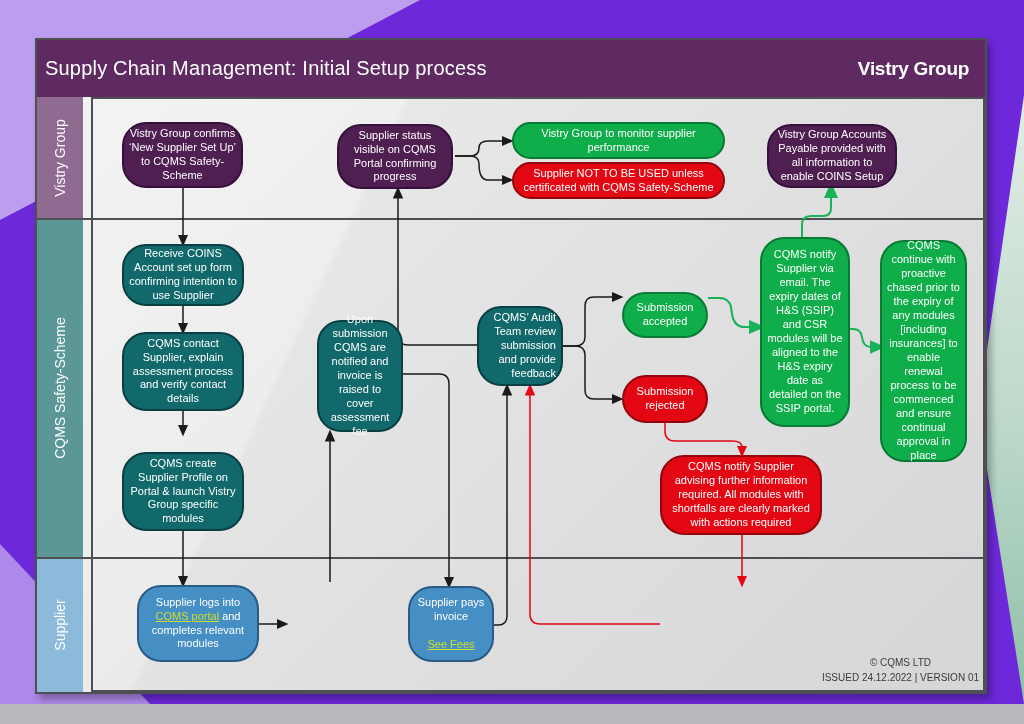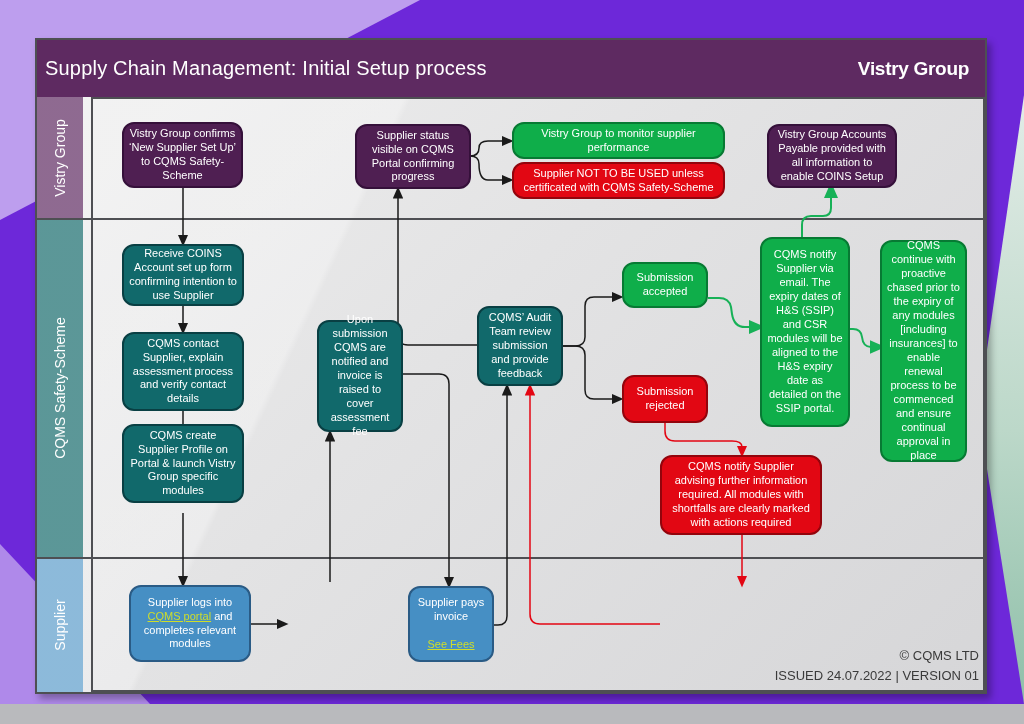--- a/index.html
+++ b/index.html
@@ -34,33 +34,33 @@
   .strip-cqms{top:178px;height:339px;background:#156a6b;}
   .strip-supplier{top:517px;height:135px;background:#5b9cca;}
 
   .divider{position:absolute;left:0;width:946px;height:2px;background:#4e4f53;}
   .div1{top:178px;} .div2{top:517px;}
   .content-border{position:absolute;left:54px;top:57px;width:890px;height:591px;
     border:2px solid #4e4f53;pointer-events:none;}
 
   #wires{position:absolute;left:0;top:0;width:948px;height:652px;pointer-events:none;}
 
-  .node{position:absolute;border-radius:12px;color:#fff;display:flex;flex-direction:column;
+  .node{position:absolute;border-radius:24px;color:#fff;display:flex;flex-direction:column;
     align-items:center;justify-content:center;text-align:center;font-size:11px;line-height:1.27;
     padding:3px 5px;box-sizing:border-box;}
   .purple{background:#4f1f52;border:2px solid #35103a;}
   .teal{background:#11696b;border:2px solid #093f43;}
   .green{background:#0fae4a;border:2px solid #077a33;}
   .red{background:#e20713;border:2px solid #93040c;}
   .blue{background:#468fc4;border:2px solid #2a5b85;}
   .node a{color:#cfdd2b;text-decoration:underline;cursor:pointer;}
   .gap-link{margin-top:15px;display:inline-block;}
 
-  #footer{position:absolute;right:6px;bottom:7px;text-align:right;color:#3a3a3a;
-    font-size:13px;line-height:1.5;}
+  #footer{position:absolute;right:6px;bottom:7px;text-align:center;color:#3a3a3a;
+    font-size:10px;line-height:1.5;}
 </style>
 </head>
 <body>
 
 <div id="page">
   <div class="bg-band-tl"></div>
   <div class="bg-tri-bl"></div>
   <div class="bg-tri-right"></div>
 
   <div id="frame">
@@ -120,70 +120,70 @@
       <g fill="none" stroke="#17b157" stroke-width="2">
         <path d="M671,258 H682 Q692,258 694,267 L695,274 Q697,287 708,287 H714" marker-end="url(#aG)"></path>
         <path d="M765,197 V185 Q765,176 774,176 H786 Q794,176 794,168 V156" marker-end="url(#aG)"></path>
         <path d="M813,289 H816 Q824,289 825,297 Q826,307 834,307 H834.5" marker-end="url(#aG)"></path>
       </g>
     </svg>
 
     <div class="node purple" style="left:85px;top:82px;width:121px;height:66px;">
       <span>Vistry Group confirms ‘New Supplier Set Up’ to CQMS Safety-Scheme</span>
     </div>
-    <div class="node purple" style="left:318px;top:84px;width:116px;height:65px;">
+    <div class="node purple" style="left:300px;top:84px;width:116px;height:65px;">
       <span>Supplier status visible on CQMS Portal confirming progress</span>
     </div>
     <div class="node red" style="left:475px;top:122px;width:213px;height:37px;">
       <span>Supplier NOT TO BE USED unless certificated with CQMS Safety-Scheme</span>
     </div>
     <div class="node green" style="left:475px;top:82px;width:213px;height:37px;">
       <span>Vistry Group to monitor supplier performance</span>
     </div>
     <div class="node purple" style="left:730px;top:84px;width:130px;height:64px;">
       <span>Vistry Group Accounts Payable provided with all information to enable COINS Setup</span>
     </div>
 
     <div class="node teal" style="left:85px;top:204px;width:122px;height:62px;">
       <span>Receive COINS Account set up form confirming intention to use Supplier</span>
     </div>
     <div class="node teal" style="left:85px;top:292px;width:122px;height:79px;">
       <span>CQMS contact Supplier, explain assessment process and verify contact details</span>
     </div>
-    <div class="node teal" style="left:85px;top:384px;width:122px;height:79px;">
+    <div class="node teal" style="left:85px;top:412px;width:122px;height:79px;">
       <span>CQMS create Supplier Profile on Portal &amp; launch Vistry Group specific modules</span>
     </div>
     <div class="node teal" style="left:252px;top:280px;width:86px;height:112px;margin-left:28px;">
       <span>Upon submission CQMS are notified and invoice is raised to cover assessment fee</span>
     </div>
-    <div class="node teal" style="left:440px;top:266px;width:86px;height:80px;">
+    <div class="node teal" style="left:440px;top:266px;width:86px;height:80px;text-align:right;">
       <span>CQMS’ Audit Team review submission and provide feedback</span>
     </div>
-    <div class="node green" style="left:585px;top:222px;width:86px;height:46px;">
+    <div class="node green" style="left:585px;top:252px;width:86px;height:46px;">
       <span>Submission accepted</span>
     </div>
     <div class="node red" style="left:585px;top:335px;width:86px;height:48px;">
       <span>Submission rejected</span>
     </div>
     <div class="node green" style="left:723px;top:197px;width:90px;height:190px;">
       <span>CQMS notify Supplier via email.  The expiry dates of H&amp;S (SSIP) and CSR modules will be aligned to the H&amp;S expiry date as detailed on the SSIP portal.</span>
     </div>
     <div class="node green" style="left:843px;top:200px;width:87px;height:222px;justify-content:center;">
       <span>CQMS continue with proactive chased prior to the expiry of any modules [including insurances] to enable renewal process to be commenced and ensure continual approval in place</span>
     </div>
     <div class="node red" style="left:623px;top:415px;width:162px;height:80px;">
       <span>CQMS notify Supplier advising further information required.  All modules with shortfalls are clearly marked with actions required</span>
     </div>
 
-    <div class="node blue" style="left:92px;top:545px;width:122px;height:77px;">
+    <div class="node blue" style="left:100px;top:545px;width:122px;height:77px;">
       <span><span>Supplier logs into </span><a>CQMS portal</a><span> and completes relevant modules</span></span>
     </div>
     <div class="node blue" style="left:371px;top:546px;width:86px;height:76px;">
       <span>Supplier pays invoice</span>
       <a class="gap-link">See Fees</a>
     </div>
 
     <div id="footer">
       <div>© CQMS LTD</div>
-      <div>ISSUED 24.07.2022 | VERSION 01</div>
+      <div>ISSUED 24.12.2022 | VERSION 01</div>
     </div>
   </div>
 </div>
 
 </body></html>

